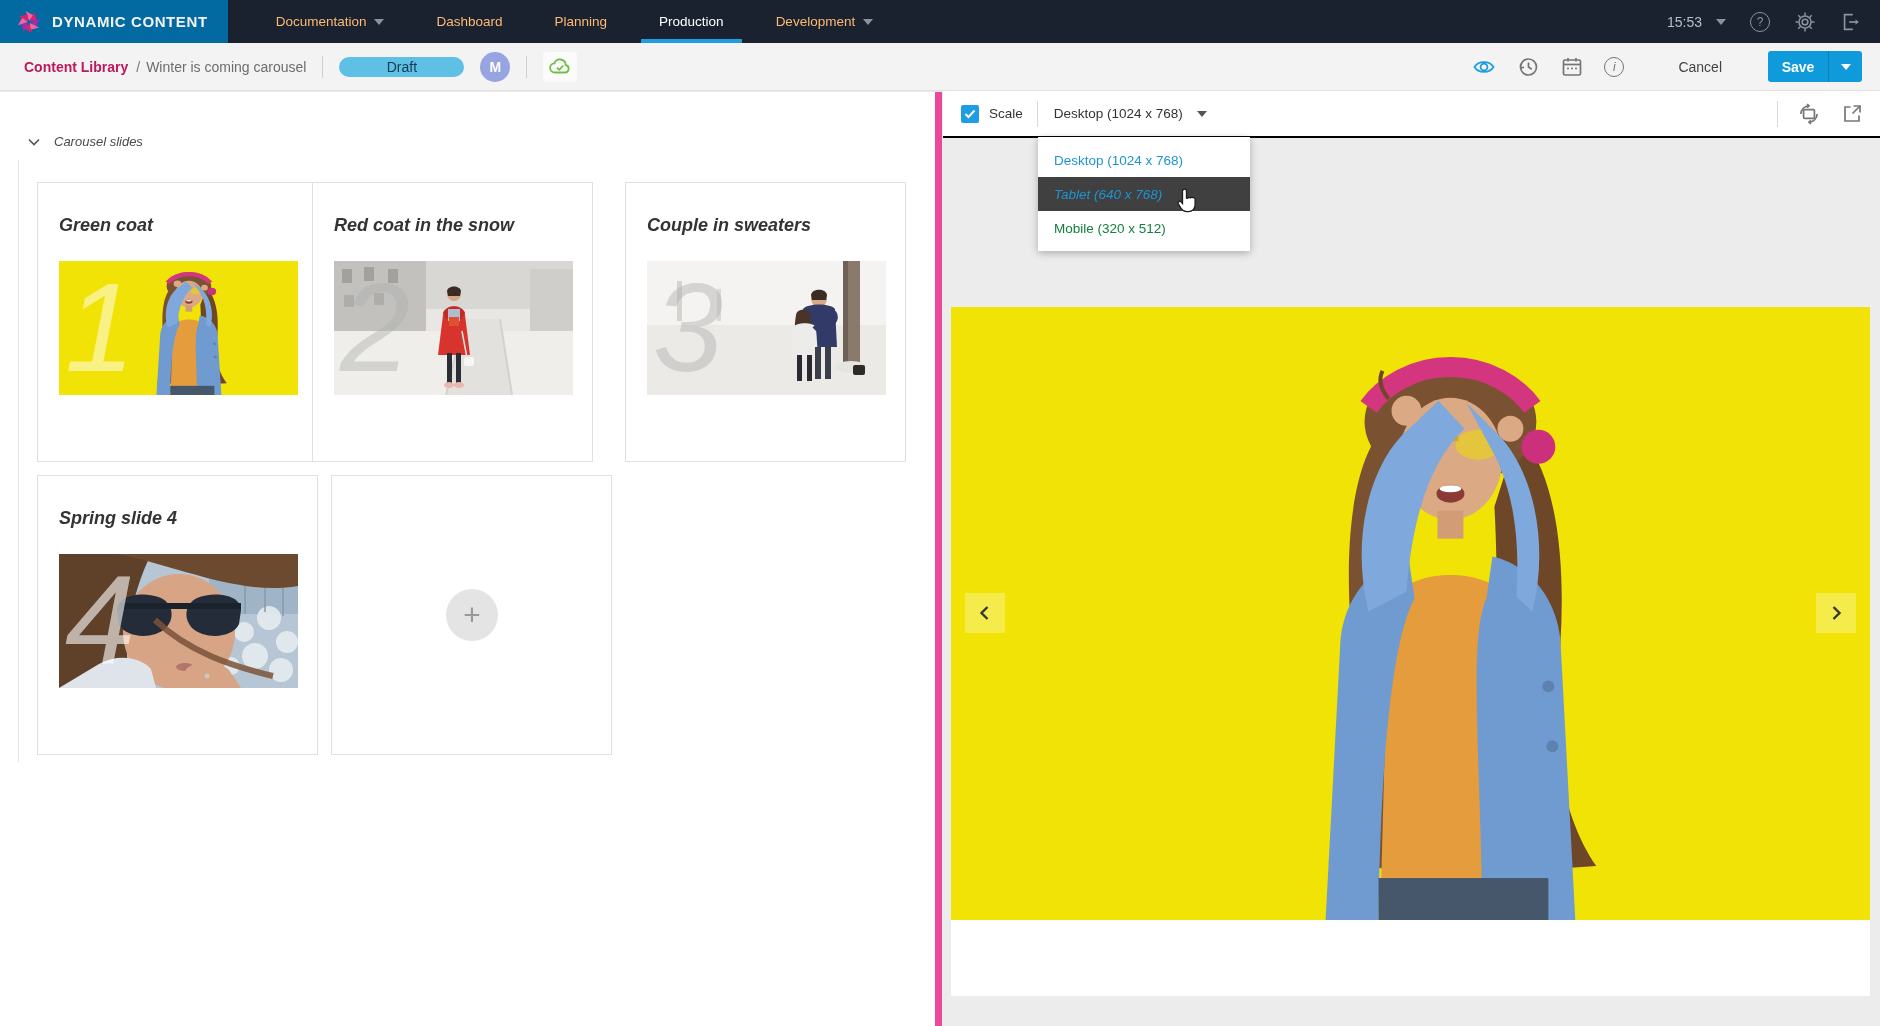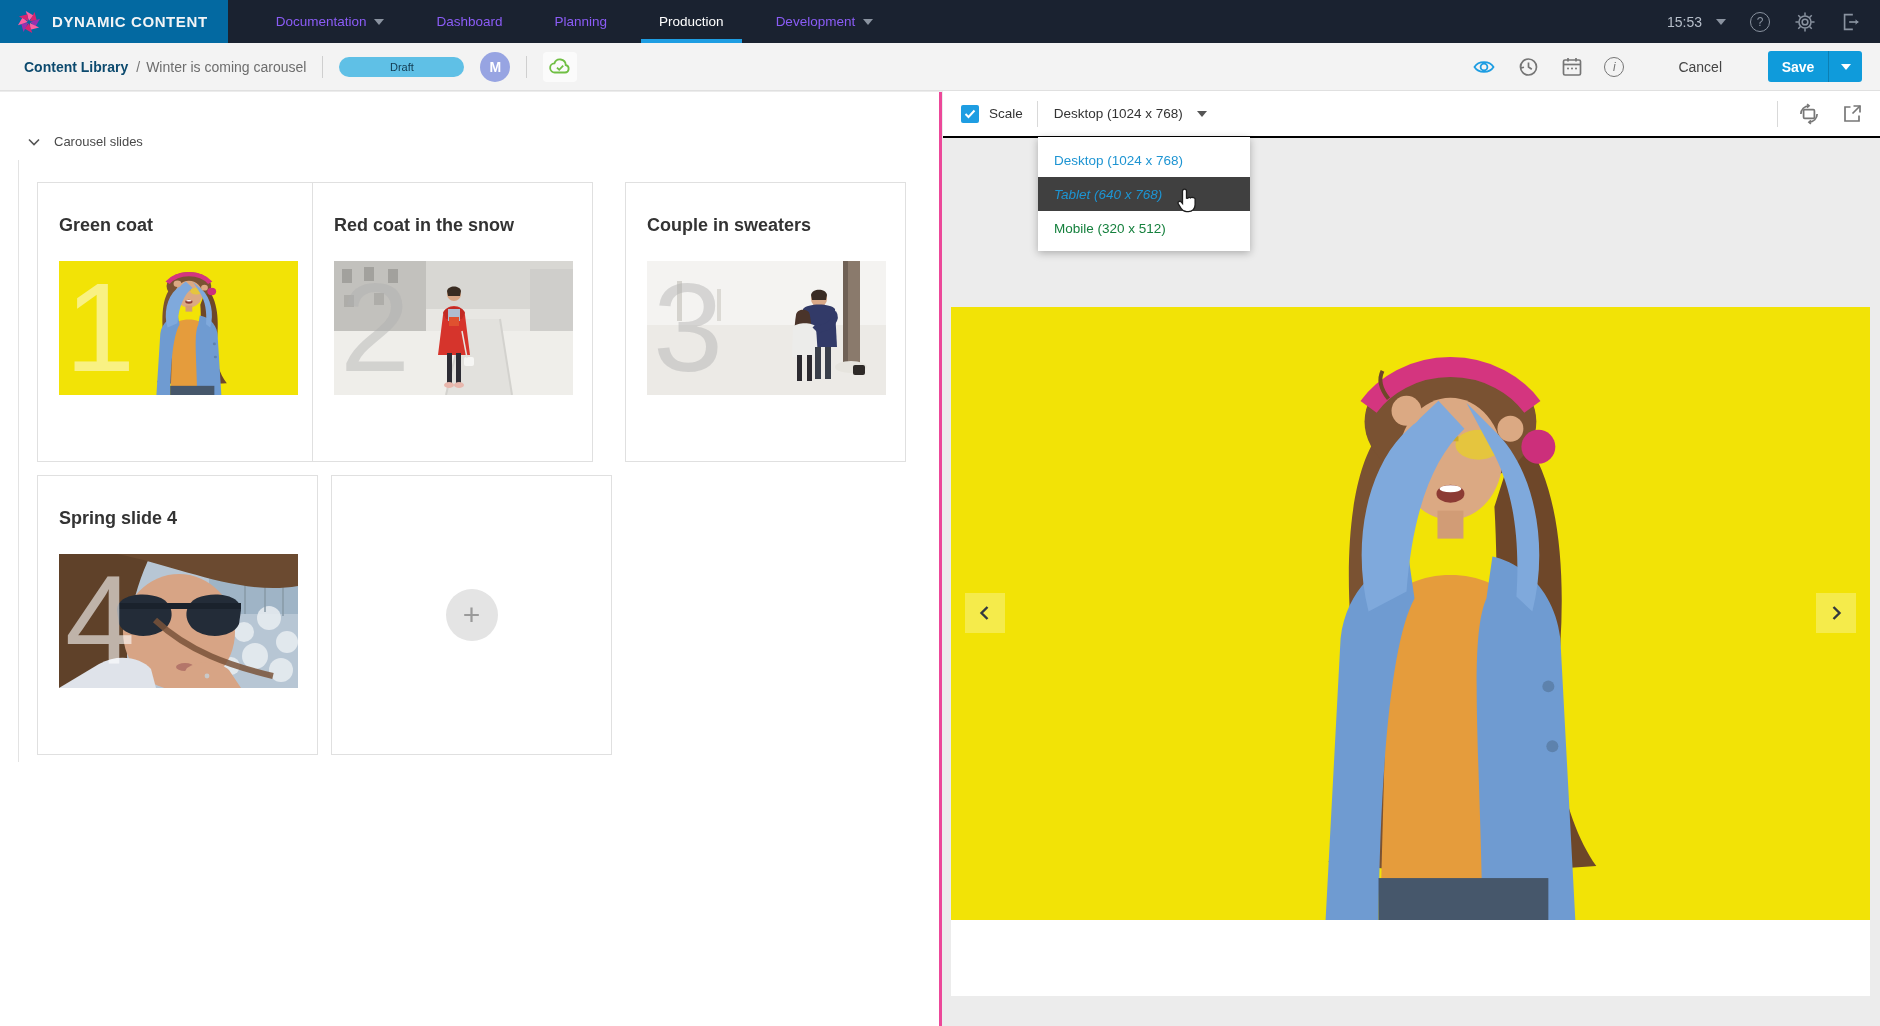--- a/index.html
+++ b/index.html
@@ -7,59 +7,59 @@
     font-family:"Liberation Sans", sans-serif; background:#ececec; position:relative; }
 
   
   .topnav { position:absolute; left:0; top:0; width:1880px; height:43px;
     background:#1a2230; display:flex; align-items:stretch; color:#9aa5b3; }
   .brand { display:flex; align-items:center; gap:10px; padding:0 20px 0 16px;
     background:#0369a1; min-width:218px; }
   .brand-name { color:#f2f4f6; font-weight:bold; font-size:15px; letter-spacing:.6px; }
   .nav-items { display:flex; align-items:stretch; margin-left:22px; }
   .nav-item { display:flex; align-items:center; gap:8px; padding:0 26px; font-size:13.5px;
-    cursor:pointer; position:relative; color:#8b5cf6; }
+    cursor:pointer; position:relative; color:#fdba74; }
   .nav-item.active { color:#ffffff; }
   .nav-item.active::after { content:""; position:absolute; left:8px; right:8px; bottom:0;
     height:4px; background:#1e9de2; }
   .caret-dn { width:0; height:0; border-left:5px solid transparent; border-right:5px solid transparent;
     border-top:6px solid #8a93a0; display:inline-block; }
   .topnav-right { margin-left:auto; display:flex; align-items:center; gap:24px; padding-right:18px; }
   .time-block { display:flex; align-items:center; gap:14px; font-size:14px; color:#b6bec9; cursor:pointer; }
   .circle-glyph { width:20px; height:20px; border:1.6px solid #8a93a0; border-radius:50%;
     display:flex; align-items:center; justify-content:center; font-size:12px; color:#8a93a0; cursor:pointer; }
   .top-icon { cursor:pointer; display:flex; align-items:center; }
 
   
   .subheader { position:absolute; left:0; top:43px; width:1880px; height:48px; background:#f3f3f3;
     border-bottom:1px solid #e0e0e0; display:flex; align-items:center; padding:0 18px 0 24px; }
-  .crumb-root { font-size:14px; font-weight:bold; color:#0c4a6e; cursor:pointer; }
+  .crumb-root { font-size:14px; font-weight:bold; color:#be185d; cursor:pointer; }
   .crumb-sep { font-size:14px; color:#777; margin:0 6px 0 8px; }
   .crumb-cur { font-size:14px; color:#6d6d6d; }
   .vdiv { width:1px; height:22px; background:#cfcfcf; margin:0 16px; }
   .badge-draft { width:125px; height:20px; border-radius:13px; background:#5fc0e6; color:#123a50;
-    font-size:11px; display:flex; align-items:center; justify-content:center; cursor:pointer; }
+    font-size:14px; display:flex; align-items:center; justify-content:center; cursor:pointer; }
   .avatar { width:30px; height:30px; border-radius:50%; background:#97a4e2; color:#fff;
     font-size:14px; font-weight:bold; display:flex; align-items:center; justify-content:center;
     margin-left:16px; cursor:pointer; }
   .cloud-chip { width:34px; height:30px; border-radius:4px; background:#fbfbfb;
     display:flex; align-items:center; justify-content:center; cursor:pointer; }
   .subheader-right { margin-left:auto; display:flex; align-items:center; gap:20px; }
   .tool-icon { cursor:pointer; display:flex; align-items:center; }
   .cancel-btn { font-size:14px; color:#444; cursor:pointer; margin:0 26px 0 34px; }
   .save-group { display:flex; height:31px; border-radius:3px; overflow:hidden; cursor:pointer; }
   .save-main { background:#0f9bdb; color:#fff; font-weight:bold; font-size:14px;
     display:flex; align-items:center; justify-content:center; width:60px; }
   .save-caret { background:#0f9bdb; width:34px; display:flex; align-items:center; justify-content:center;
     border-left:1px solid rgba(0,0,0,.18); }
   .save-caret .caret-dn { border-top-color:#fff; border-left-width:5px; border-right-width:5px; }
 
   
   .left-panel { position:absolute; left:0; top:92px; width:942px; height:934px; background:#fff;
-    border-right:3px solid #ec4899; }
+    border-right:7px solid #ec4899;font-style:italic; }
   .section-head { position:absolute; left:28px; top:42px; display:flex; align-items:center; gap:14px;
     font-size:13px; color:#4a4a4a; cursor:pointer; }
   .indent-line { position:absolute; left:18px; top:68px; width:1px; height:602px; background:#e3e3e3; }
   .card { position:absolute; width:281px; height:280px; background:#fff; border:1px solid #e0e0e0;
     cursor:pointer; }
   .card-title { position:absolute; left:21px; top:32px; font-size:18px; font-weight:bold; color:#333; }
   .thumb { position:absolute; left:21px; top:78px; width:239px; height:134px; overflow:hidden; }
   .thumb svg { display:block; }
   .slide-num { position:absolute; left:6px; top:50%; transform:translateY(-50%);
     font-size:126px; font-weight:400; line-height:1; pointer-events:none; }

